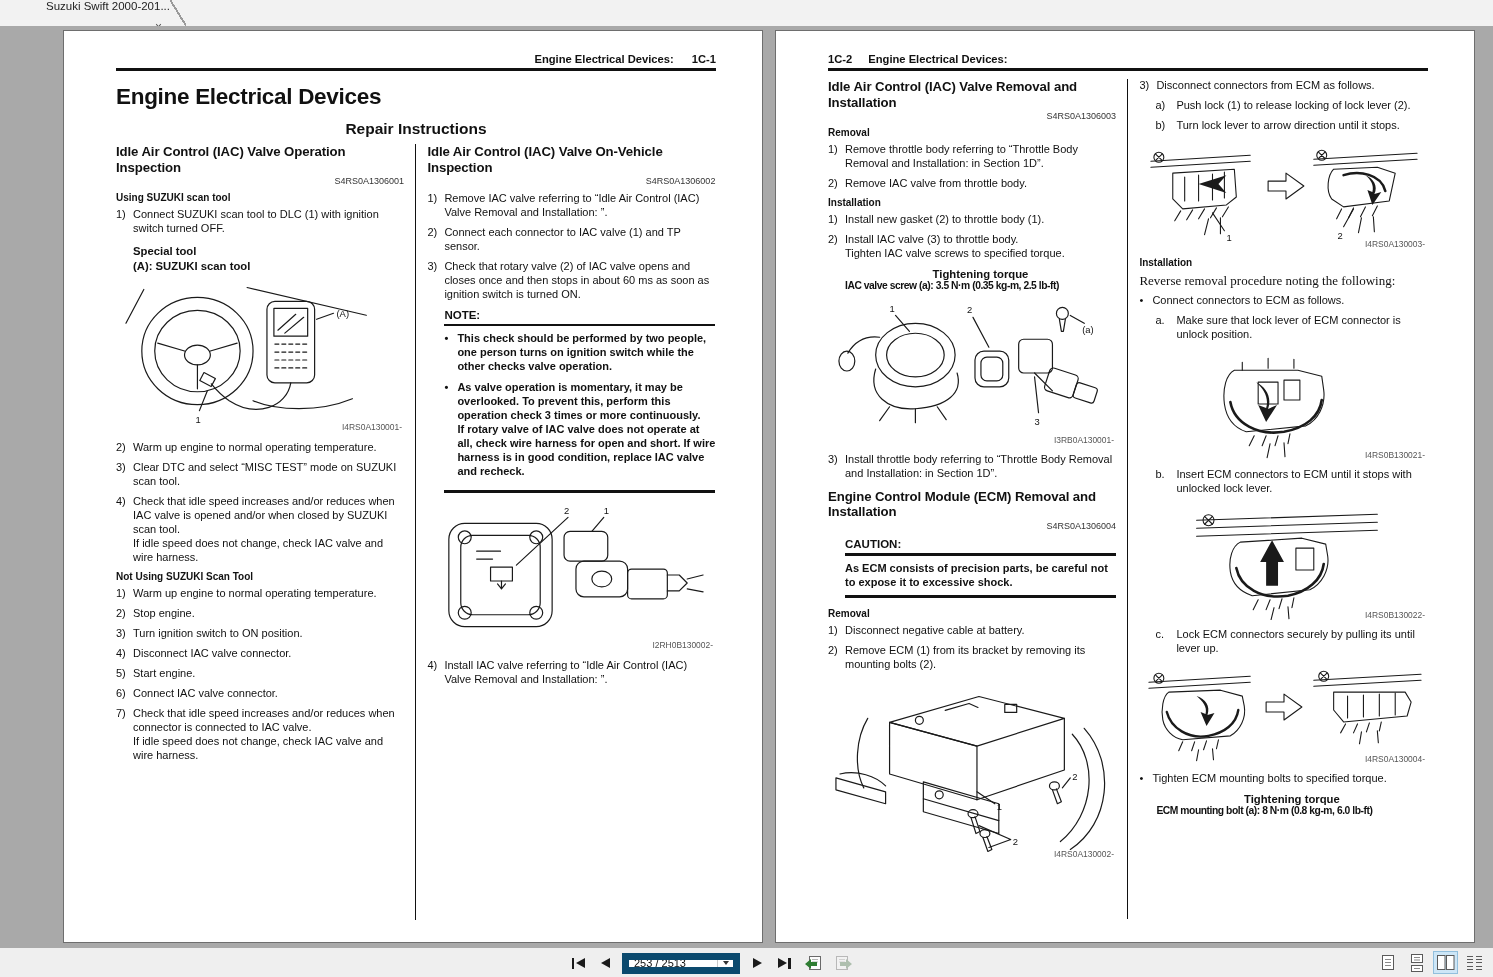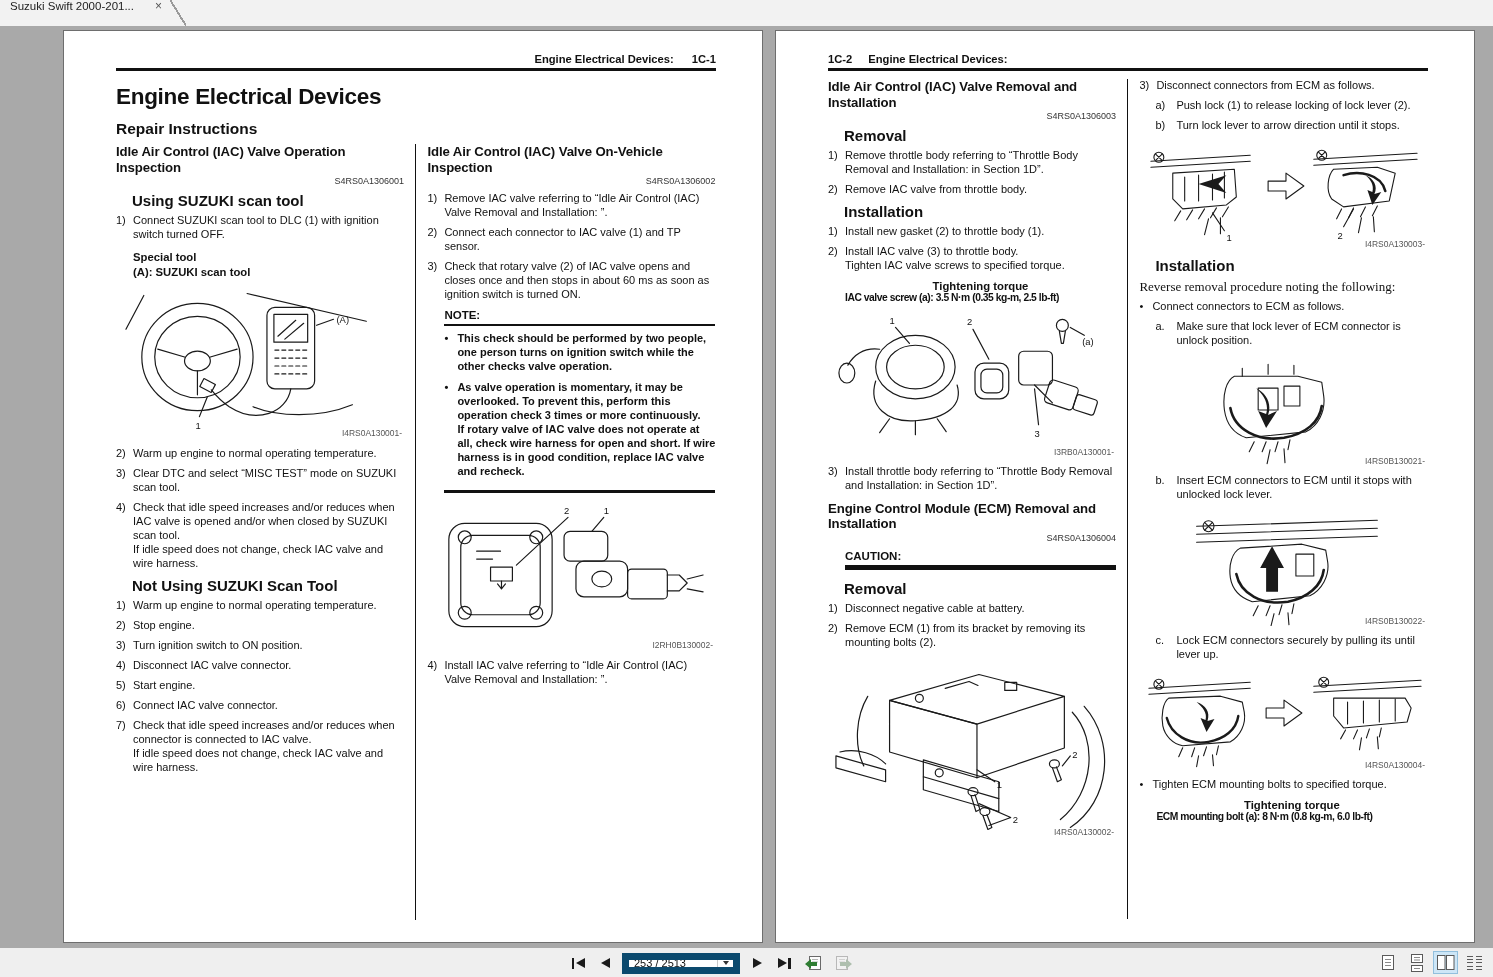--- a/index.html
+++ b/index.html
@@ -1,43 +1,43 @@
 <!DOCTYPE html>
 <html><head>
 <meta charset="utf-8">
 <style>
   html,body{margin:0;padding:0;}
   .app{position:relative;width:1493px;height:977px;background:#a9a9a9;
        font-family:"Liberation Sans",sans-serif;overflow:hidden;color:#111;}
   
   .tabbar{position:absolute;top:0;left:0;width:100%;height:26px;background:#f2f2f2;}
-  .tab{position:absolute;left:0;top:0;height:33px;width:170px;display:flex;align-items:flex-start;
-       padding-left:10px;box-sizing:border-box;font-size:11.5px;color:#222;background:#f2f2f2;}
+  .tab{position:absolute;left:0;top:0;height:33px;width:170px;display:flex;align-items:flex-end;
+       padding-left:10px;box-sizing:border-box;font-size:11.5px;color:#222;background:#f2f2f2;flex-direction:column;}
   .tab-title{flex:1;white-space:nowrap;overflow:hidden;}
   .tab-close{margin:0 8px 0 6px;font-size:12px;color:#555;line-height:1;cursor:default;}
   .tab-slant{position:absolute;left:170px;top:0;width:16px;height:26px;
        background:linear-gradient(to bottom left,#f2f2f2 46%,#9a9a9a 46%,#9a9a9a 53%,#f2f2f2 53%);}
   
   .docarea{position:absolute;top:26px;left:0;right:0;bottom:29px;background:#a9a9a9;}
   .page{position:absolute;top:4px;width:700px;height:913px;background:#fff;
         border:1px solid #6e6e6e;box-sizing:border-box;padding:22px 46px 14px 52px;}
   .page1{left:63px;} .page2{left:775px;}
   .phead{display:flex;font-weight:bold;font-size:11.2px;}
   .phead.right{justify-content:flex-end;gap:18px;}
   .phead.left{justify-content:flex-start;gap:16px;}
   .head-rule{height:3px;background:#111;margin-top:3px;}
   h1.doc{font-size:22.5px;font-weight:bold;margin:13px 0 2px;letter-spacing:-0.3px;}
-  .subtitle{text-align:left;font-weight:bold;font-size:15.5px;margin:10px 0 4px;}
+  .subtitle{text-align:center;font-weight:bold;font-size:15.5px;margin:10px 0 4px;}
   .cols{display:flex;margin-top:6px;overflow:hidden;}
   .cols.p1{height:776px;} .cols.p2{height:840px;margin-top:8px;}
   .col{width:288px;flex:none;}
   .vdiv{width:1.4px;background:#111;margin:0 11px;flex:none;}
   h3.sec{font-size:13.2px;font-weight:bold;margin:0 0 1px;line-height:1.18;letter-spacing:-0.1px;}
   .coderef{font-size:9px;color:#333;text-align:right;margin:1px 0 6px;}
-  h4.sub{font-size:15px;font-weight:bold;margin:6px 16px 5px;}
+  h4.sub{font-size:10px;font-weight:bold;margin:6px 0 5px;}
   .plain{font-size:13px;line-height:1.27;margin:0 0 5px;font-family:Liberation Serif, serif;}
   .item{display:flex;font-size:11px;line-height:1.27;margin:0 0 6px;}
   .item .n{width:17px;flex:none;}
   .item .t{flex:1;white-space:pre-line;}
   .item.sub{margin-left:16px;}
   .item.sub .n{width:21px;}
   .item.bullet .n{width:13px;}
   .indentblock{margin:8px 0 8px 17px;font-weight:bold;font-size:11.3px;line-height:1.3;}
   .torque{margin:7px 0 8px 17px;}
   .torque .tt{font-weight:bold;font-size:11.3px;text-align:center;}
@@ -327,20 +327,21 @@
             <span class="n">3)</span>
             <span class="t">Install throttle body referring to “Throttle Body Removal and Installation:  in Section 1D”.</span>
           </div>
 
           <h3 class="sec" style="margin-top:8px">Engine Control Module (ECM) Removal and Installation</h3>
           <div class="coderef">S4RS0A1306004</div>
 
           <div class="cautionbox">
             <div class="nb-title">CAUTION:</div>
             <div class="rule"></div>
+            <div class="cb-text">As ECM consists of precision parts, be careful not to expose it to excessive shock.</div>
             <div class="rule"></div>
           </div>
 
           <h4 class="sub">Removal</h4>
           <div>
             <div class="item">
                 <span class="n">1)</span>
                 <span class="t">Disconnect negative cable at battery.</span>
               </div>
               <div class="item">

